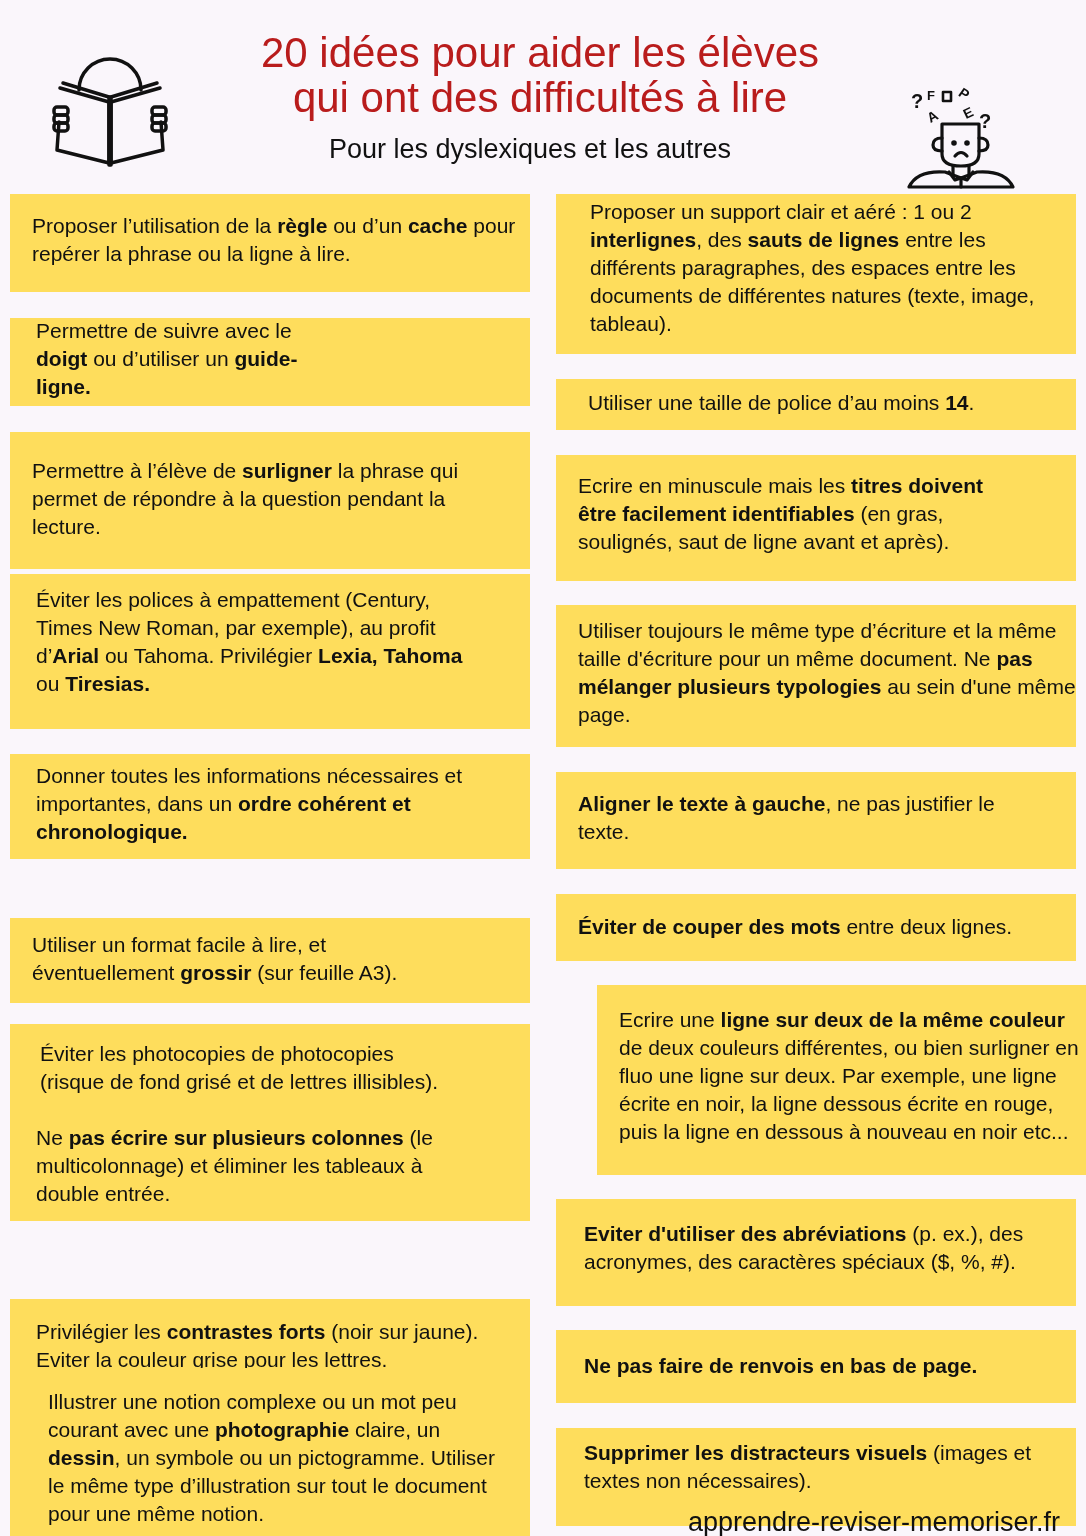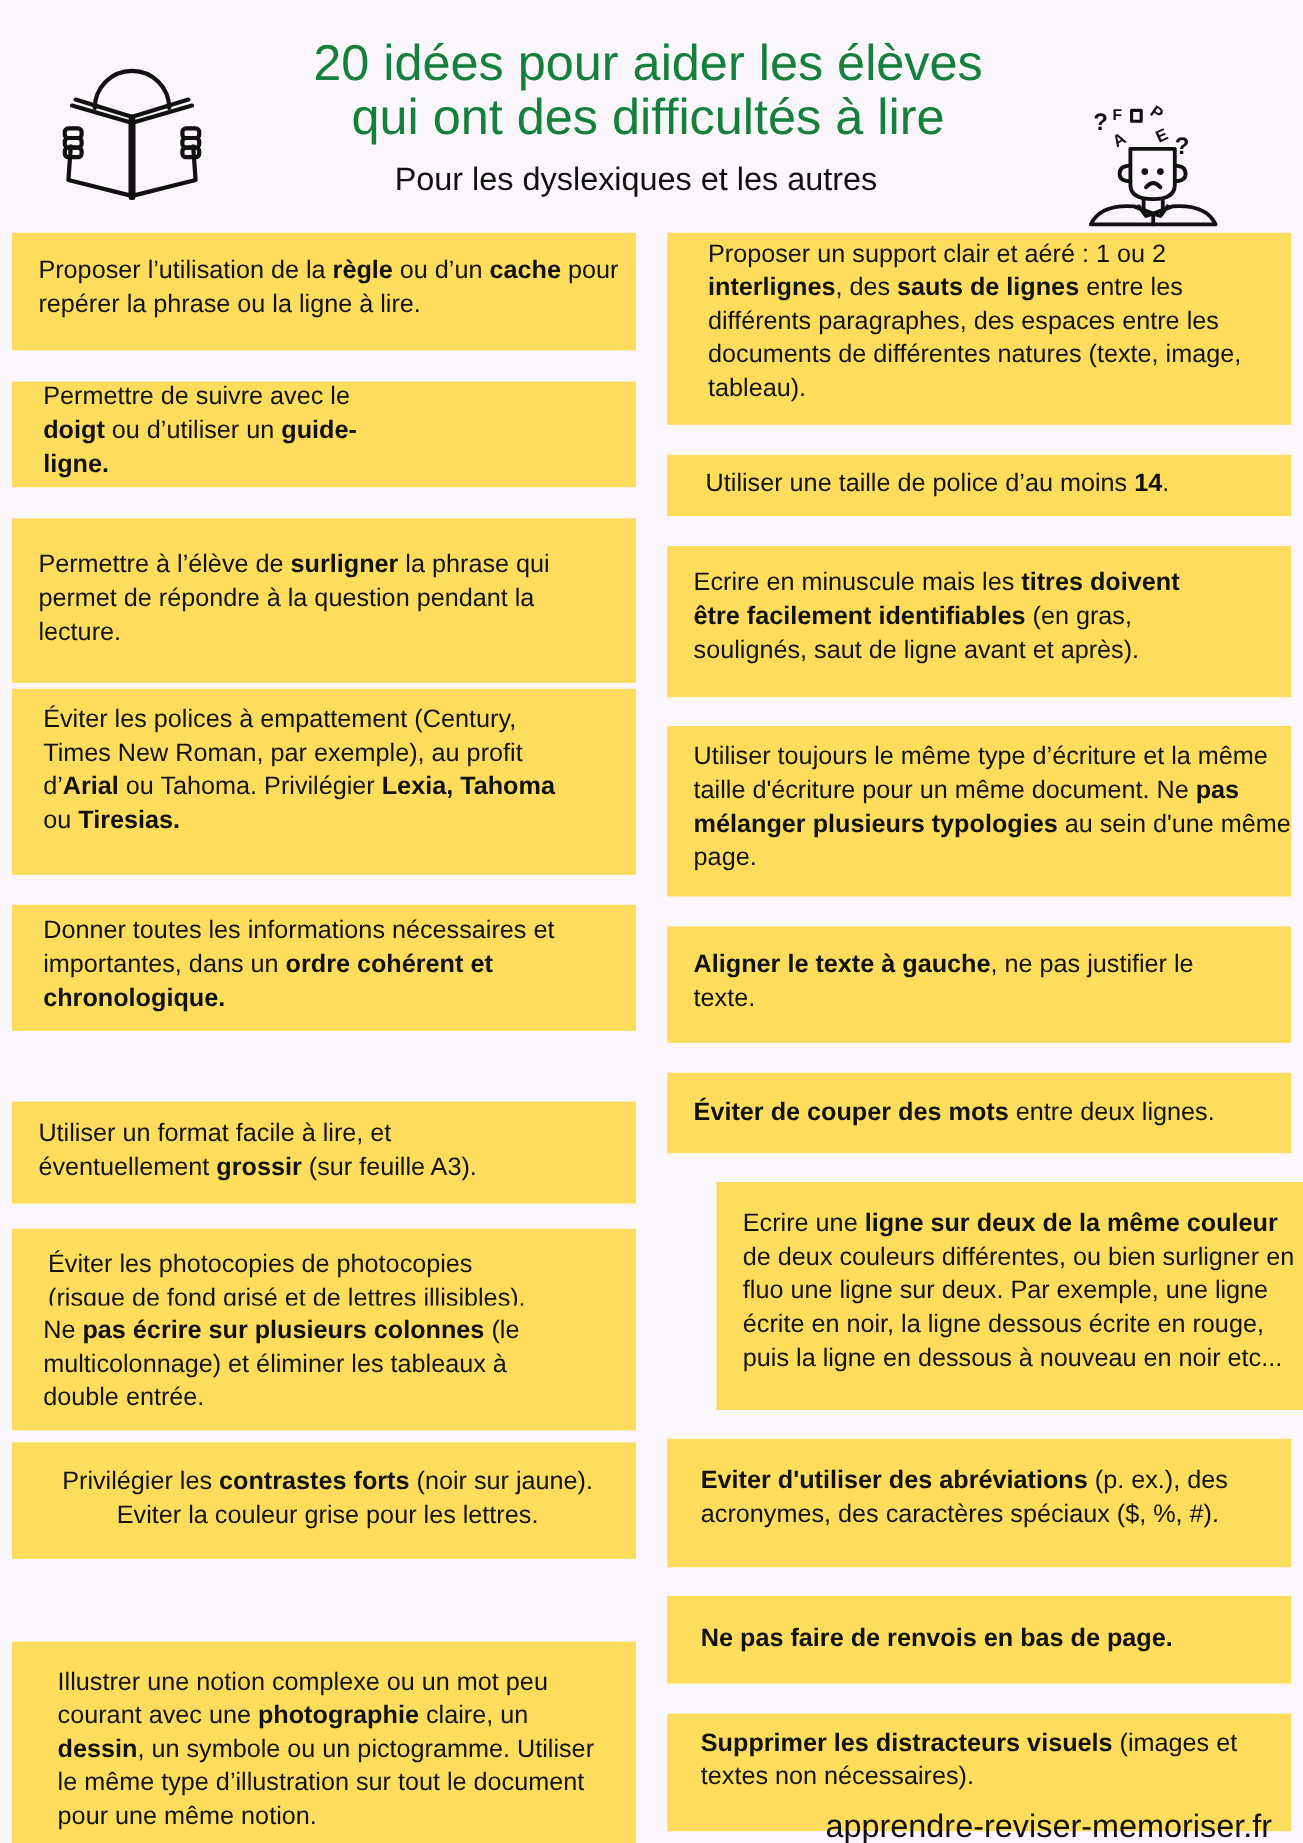--- a/index.html
+++ b/index.html
@@ -10,21 +10,21 @@
       color: #111;
       position: relative;
     }
     .title {
       position: absolute;
       left: 160px; width: 760px;
       top: 30px;
       text-align: center;
       font-size: 42px;
       line-height: 45px;
-      color: #15803d;
+      color: #b91c1c;
       font-weight: normal;
     }
     .subtitle {
       position: absolute;
       left: 230px; width: 600px;
       top: 134px;
       text-align: center;
       font-size: 27px;
       color: #111;
     }
@@ -123,24 +123,24 @@
   </div>
 <div class="card L" style="top:754px;height:105px;padding:0 10px 6px 26px;">
     <span class="txt" style="padding-right:20px"><span>Donner toutes les informations nécessaires et importantes, dans un </span><b>ordre cohérent et chronologique.</b></span>
   </div>
 <div class="card L" style="top:918px;height:85px;padding:0 10px 4px 22px;">
     <span class="txt" style="padding-right:60px"><span>Utiliser un format facile à lire, et éventuellement </span><b>grossir</b><span> (sur feuille A3).</span></span>
   </div>
 <div class="card L" style="top:1024px;height:98px;padding:0 10px 10px 30px;">
     <span class="txt" style="padding-right:80px"><span>Éviter les photocopies de photocopies (risque de fond grisé et de lettres illisibles).</span></span>
   </div>
-<div class="card L" style="top:1088px;height:104px;padding:0 10px 6px 26px;">
+<div class="card L" style="top:1117px;height:104px;padding:0 10px 6px 26px;">
     <span class="txt" style="padding-right:30px"><span>Ne </span><b>pas écrire sur plusieurs colonnes</b><span> (le multicolonnage) et éliminer les tableaux à double entrée.</span></span>
   </div>
-<div class="card L" style="top:1202px;height:97px;padding:0 10px 4px 26px;text-align:center;">
+<div class="card L" style="top:1299px;height:97px;padding:0 10px 4px 26px;">
     <span class="txt" style="padding-right:10px"><span>Privilégier les </span><b>contrastes forts</b><span> (noir sur jaune). Eviter la couleur grise pour les lettres.</span></span>
   </div>
 <div class="card L" style="top:1368px;height:192px;padding:0 10px 12px 38px;">
     <span class="txt" style="padding-right:10px"><span>Illustrer une notion complexe ou un mot peu courant avec une </span><b>photographie</b><span> claire, un </span><b>dessin</b><span>, un symbole ou un pictogramme. Utiliser le même type d’illustration sur tout le document pour une même notion.</span></span>
   </div>
 
 <div class="card R" style="top:194px;height:160px;padding:0 10px 12px 34px;">
     <span class="txt" style="padding-right:30px"><span>Proposer un support clair et aéré : 1 ou 2 </span><b>interlignes</b><span>, des </span><b>sauts de lignes</b><span> entre les différents paragraphes, des espaces entre les documents de différentes natures (texte, image, tableau).</span></span>
   </div>
 <div class="card R" style="top:379px;height:51px;padding:0 10px 4px 32px;">

